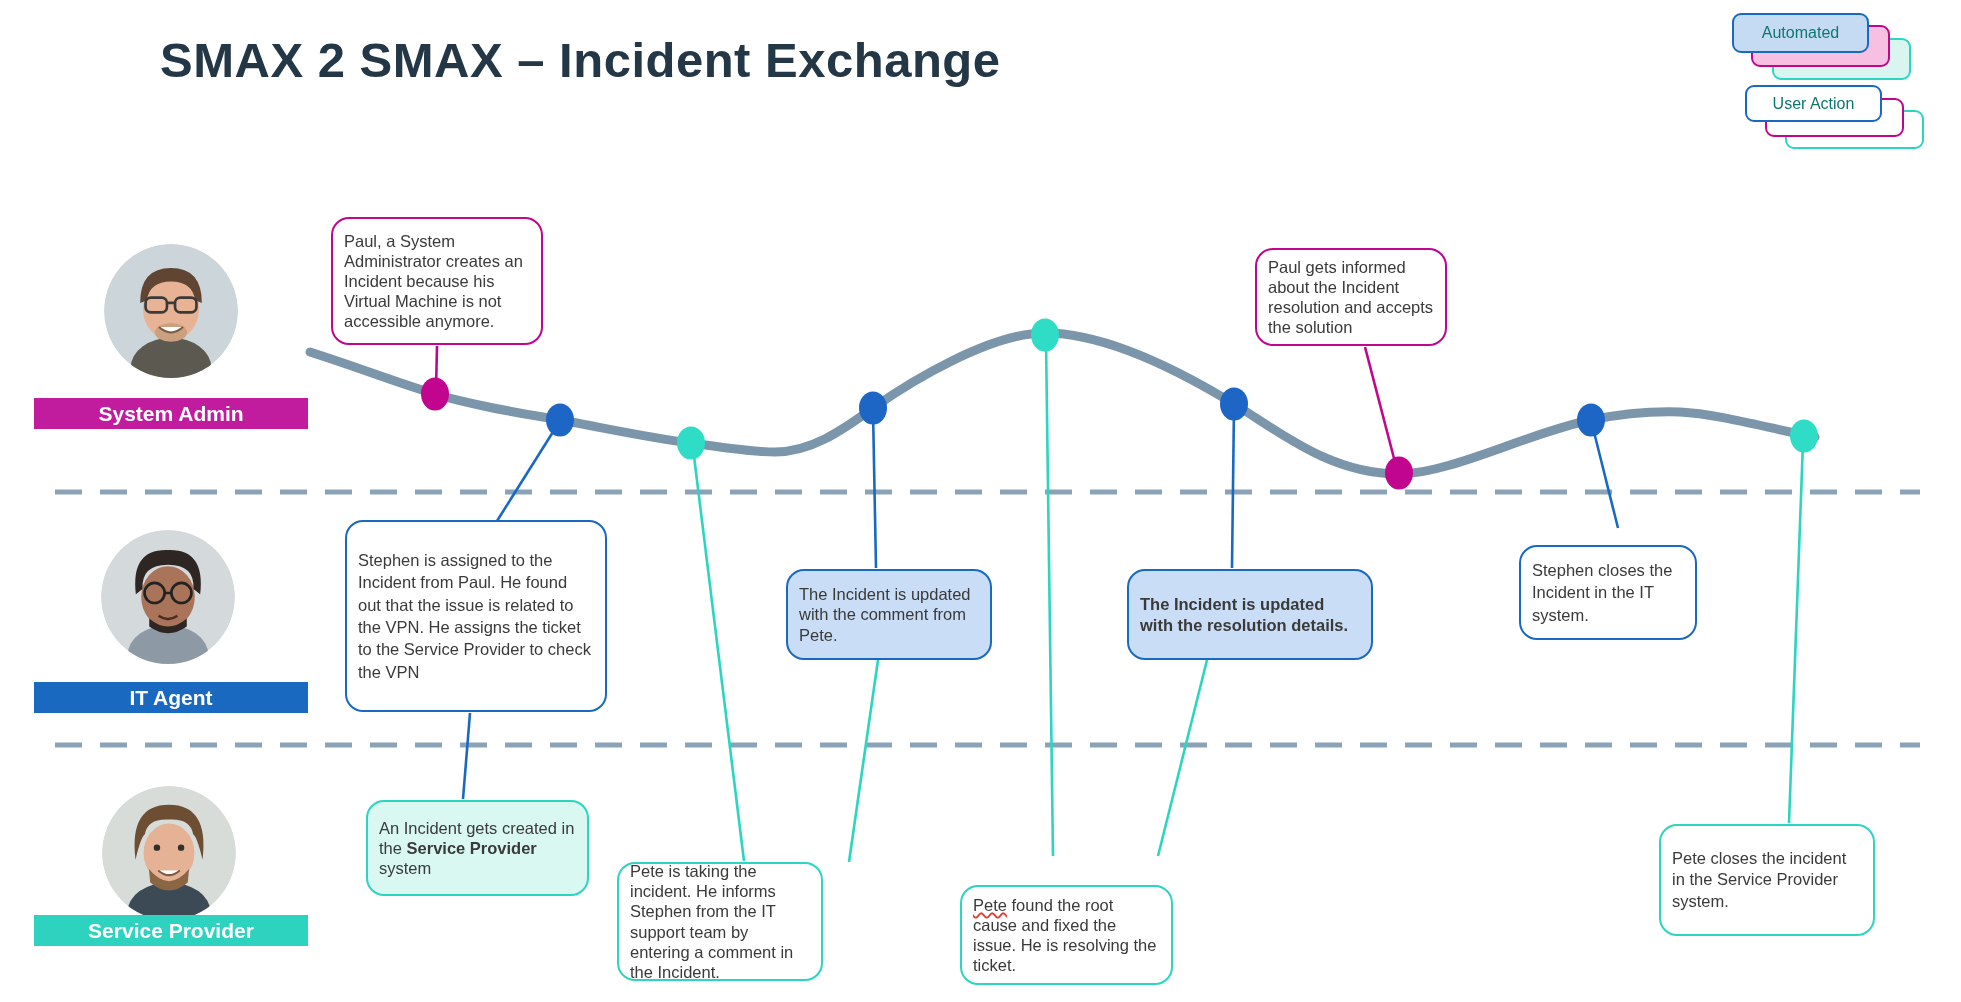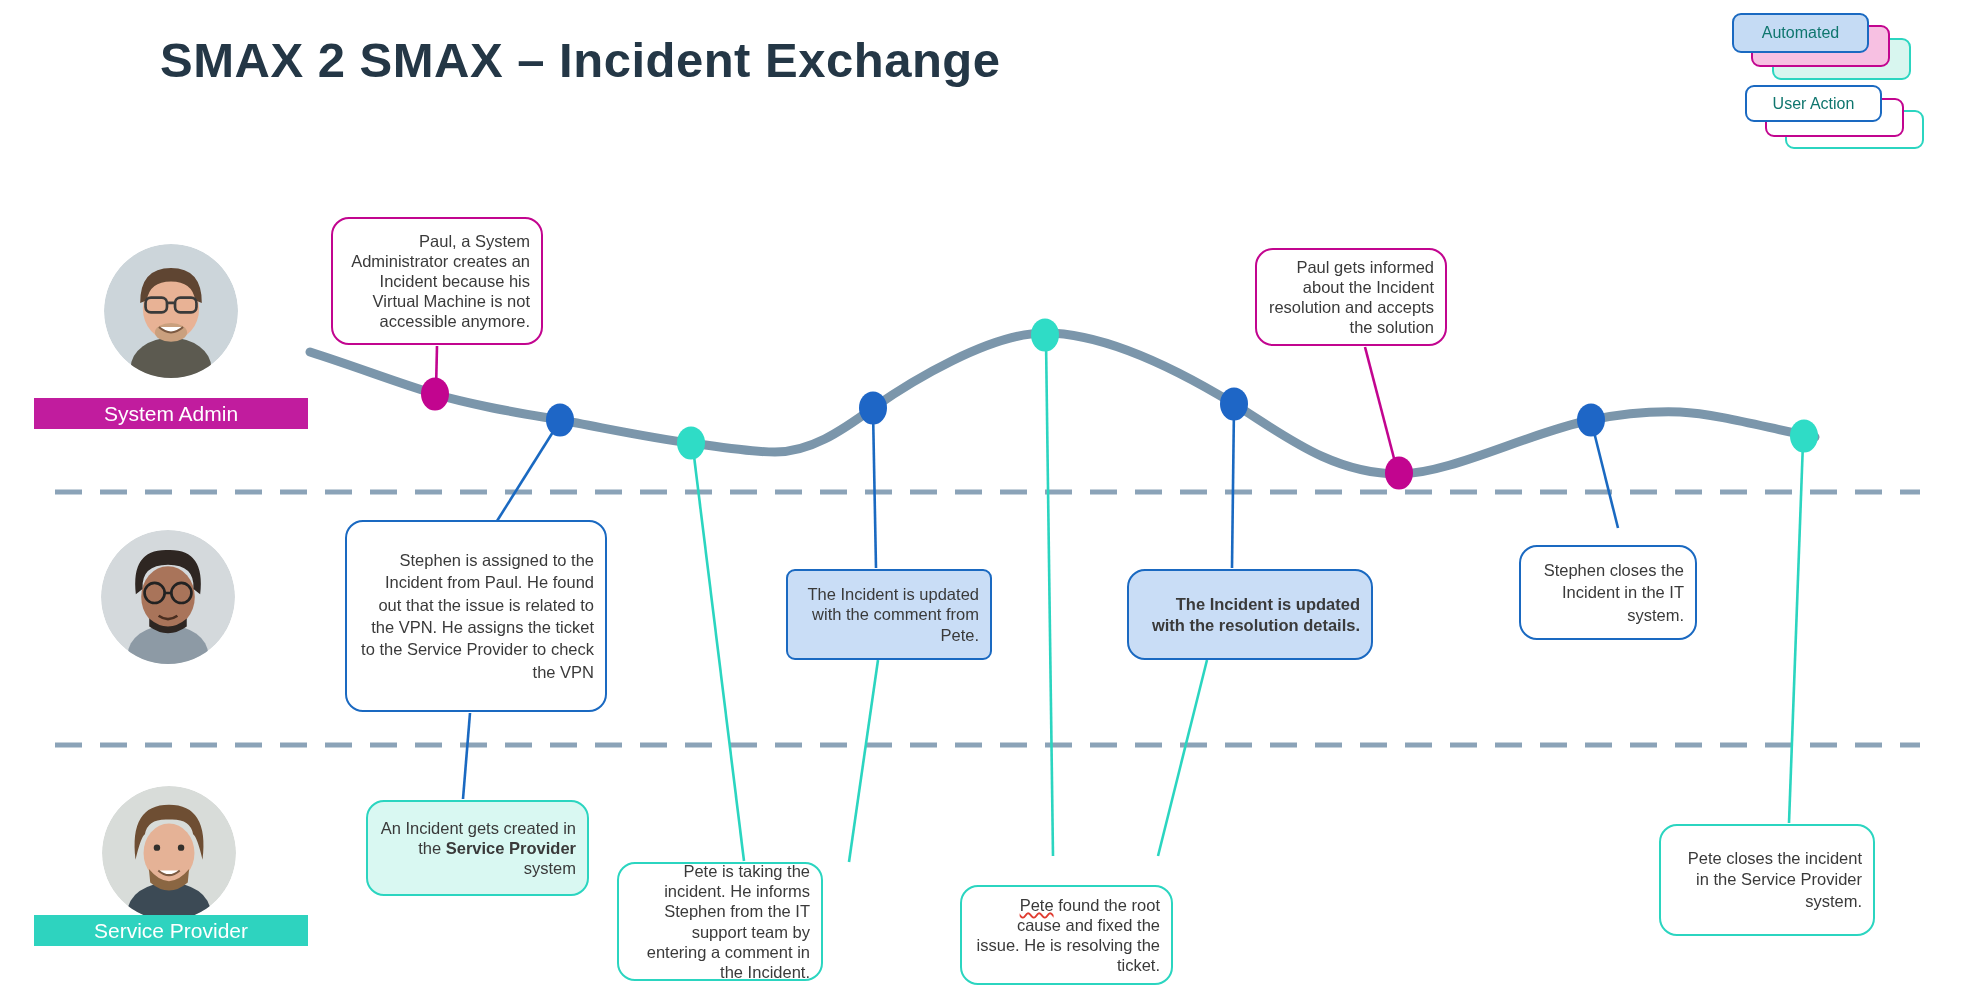--- a/index.html
+++ b/index.html
@@ -21,27 +21,27 @@
   }
   .lg-blue   { border-color:#1a69c1; }
   .lg-mag    { border-color:#c2058f; }
   .lg-teal   { border-color:#2bd5c0; }
 
   
   .avatar { position:absolute; width:134px; height:134px; border-radius:50%; overflow:hidden; }
   .lane-label {
     position:absolute; width:274px; height:31px; left:34px;
     display:flex; align-items:center; justify-content:center;
-    color:#fff; font-weight:400; font-size:21px;
+    color:#fff; font-weight:700; font-size:21px;
   }
 
   
   .callout {
     position:absolute; background:#fff; border:2.5px solid; border-radius:18px;
-    display:flex; align-items:center; justify-content:center; text-align:right;
+    display:flex; align-items:center; justify-content:center; text-align:left;
     font-size:16.5px; line-height:1.22; color:#3a3a3a; padding:8px 11px;
   }
   .callout.mag  { border-color:#c2058f; }
   .callout.blue { border-color:#1a69c1; }
   .callout.teal { border-color:#2bd5c0; }
   .callout.fill-blue { background:#c9ddf6; }
   .callout.fill-teal { background:#d9f8f2; }
   .squiggle { text-decoration:underline; text-decoration-style:wavy; text-decoration-color:#e03c31; text-decoration-thickness:1.5px; }
 </style>
 </head>
@@ -135,20 +135,23 @@
       <ellipse cx="50" cy="93" rx="30" ry="22" fill="#8d9aa5"></ellipse>
       <ellipse cx="50" cy="50" rx="20" ry="23" fill="#a9745a"></ellipse>
       <path d="M26 48 Q22 14 50 15 Q78 14 74 48 L69 44 Q70 26 50 26 Q30 26 31 44 Z" fill="#2e2622"></path>
       <path d="M36 66 Q50 78 64 66 L64 72 Q50 82 36 72 Z" fill="#2e2622"></path>
       <circle cx="40" cy="47" r="7.5" fill="none" stroke="#222" stroke-width="2"></circle>
       <circle cx="60" cy="47" r="7.5" fill="none" stroke="#222" stroke-width="2"></circle>
       <line x1="47" y1="47" x2="53" y2="47" stroke="#222" stroke-width="2"></line>
       <path d="M43 64 Q50 69 57 64" fill="none" stroke="#4a2e20" stroke-width="2"></path>
     </svg>
   </div>
+  <div class="lane-label" style="top:682px; background:#1a69c1;">
+    <span>IT Agent</span>
+  </div>
 
   <div class="avatar" style="left:102px; top:786px;">
     <svg viewBox="0 0 100 100" width="134" height="134">
       <circle cx="50" cy="50" r="50" fill="#d8dcd9"></circle>
       <ellipse cx="50" cy="94" rx="31" ry="22" fill="#3c4a55"></ellipse>
       <ellipse cx="50" cy="50" rx="19" ry="22" fill="#e5b296"></ellipse>
       <path d="M25 55 Q20 14 50 14 Q80 14 75 55 Q71 38 68 36 Q66 24 50 25 Q34 24 32 36 Q29 38 25 55 Z" fill="#6e4e33"></path>
       <path d="M35 62 Q50 80 65 62 L64 72 Q50 84 36 72 Z" fill="#8a6642"></path>
       <circle cx="41" cy="46" r="2.4" fill="#33302c"></circle>
       <circle cx="59" cy="46" r="2.4" fill="#33302c"></circle>
@@ -168,21 +171,21 @@
   </div>
 
   <div class="callout blue" style="left:345px; top:520px; width:262px; height:192px; line-height:1.36;">
     <span>Stephen is assigned to the Incident from Paul. He found out that the issue is related to the VPN. He assigns the ticket to the Service Provider to check the VPN</span>
   </div>
 
   <div class="callout teal" style="left:617px; top:862px; width:206px; height:119px;">
     <span>Pete is taking the incident. He informs Stephen from the IT support team by entering a comment in the Incident.</span>
   </div>
 
-  <div class="callout blue fill-blue" style="left:786px; top:569px; width:206px; height:91px;border-radius:9px;">
+  <div class="callout blue fill-blue" style="left:786px; top:569px; width:206px; height:91px;">
     <span>The Incident is updated with the comment from Pete.</span>
   </div>
 
   <div class="callout teal" style="left:960px; top:857px; width:213px; height:100px;margin-top:28px;">
     <span><span class="squiggle">Pete</span><span> found the root cause and fixed the issue. He is resolving the ticket.</span></span>
   </div>
 
   <div class="callout blue fill-blue" style="left:1127px; top:569px; width:246px; height:91px;font-weight:bold;">
     <span>The Incident is updated with the resolution details.</span>
   </div>

